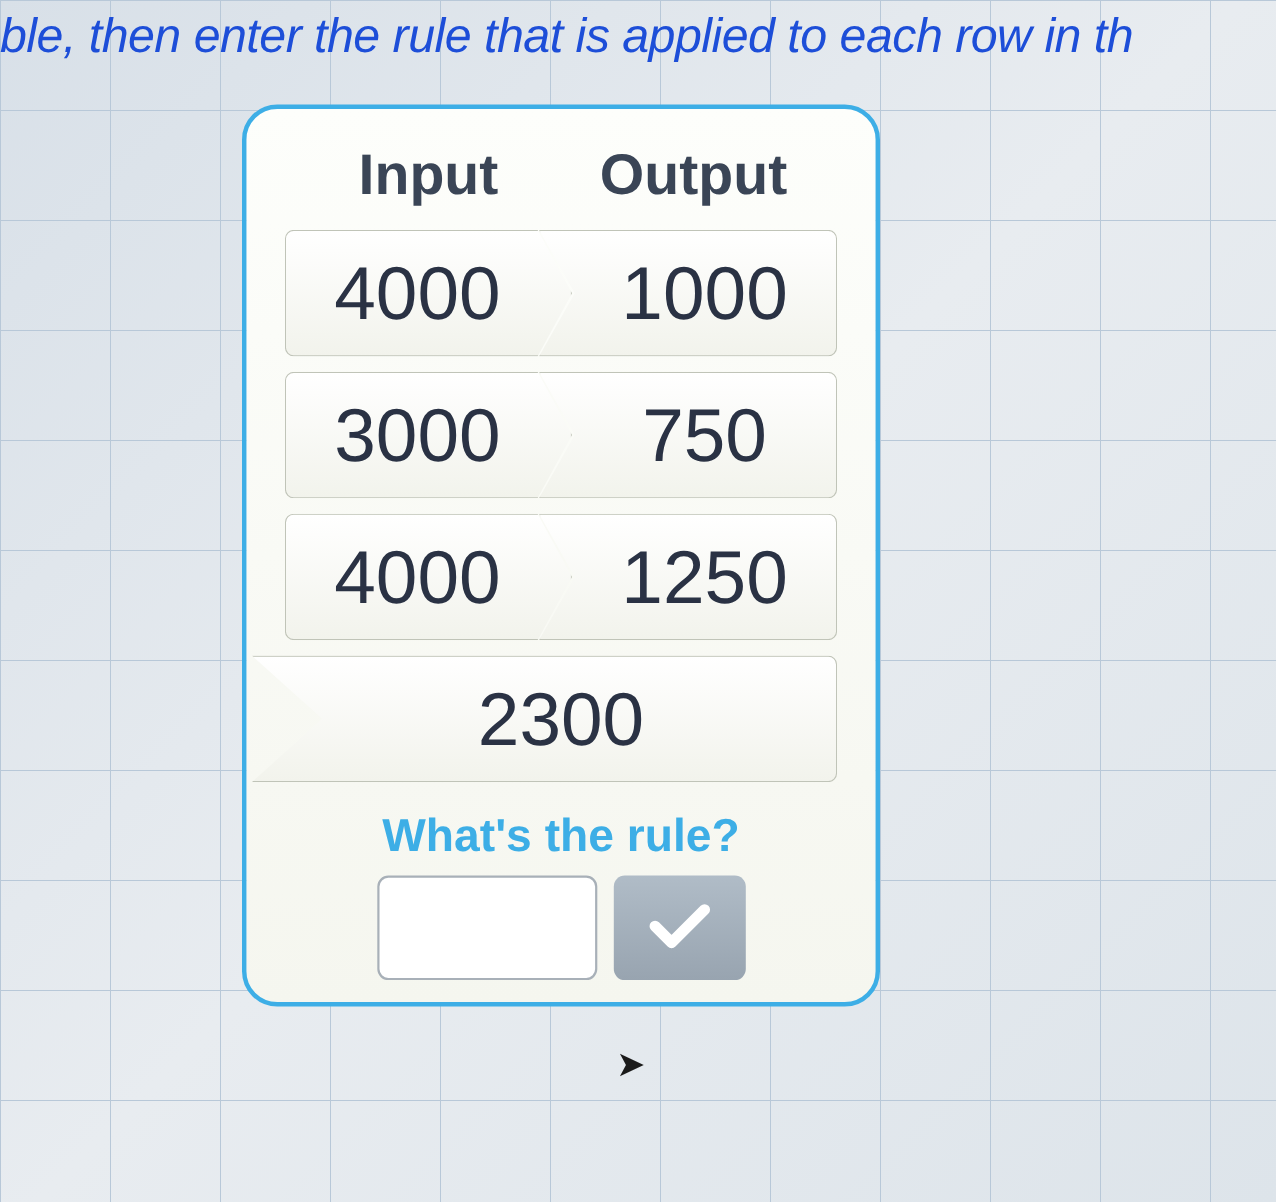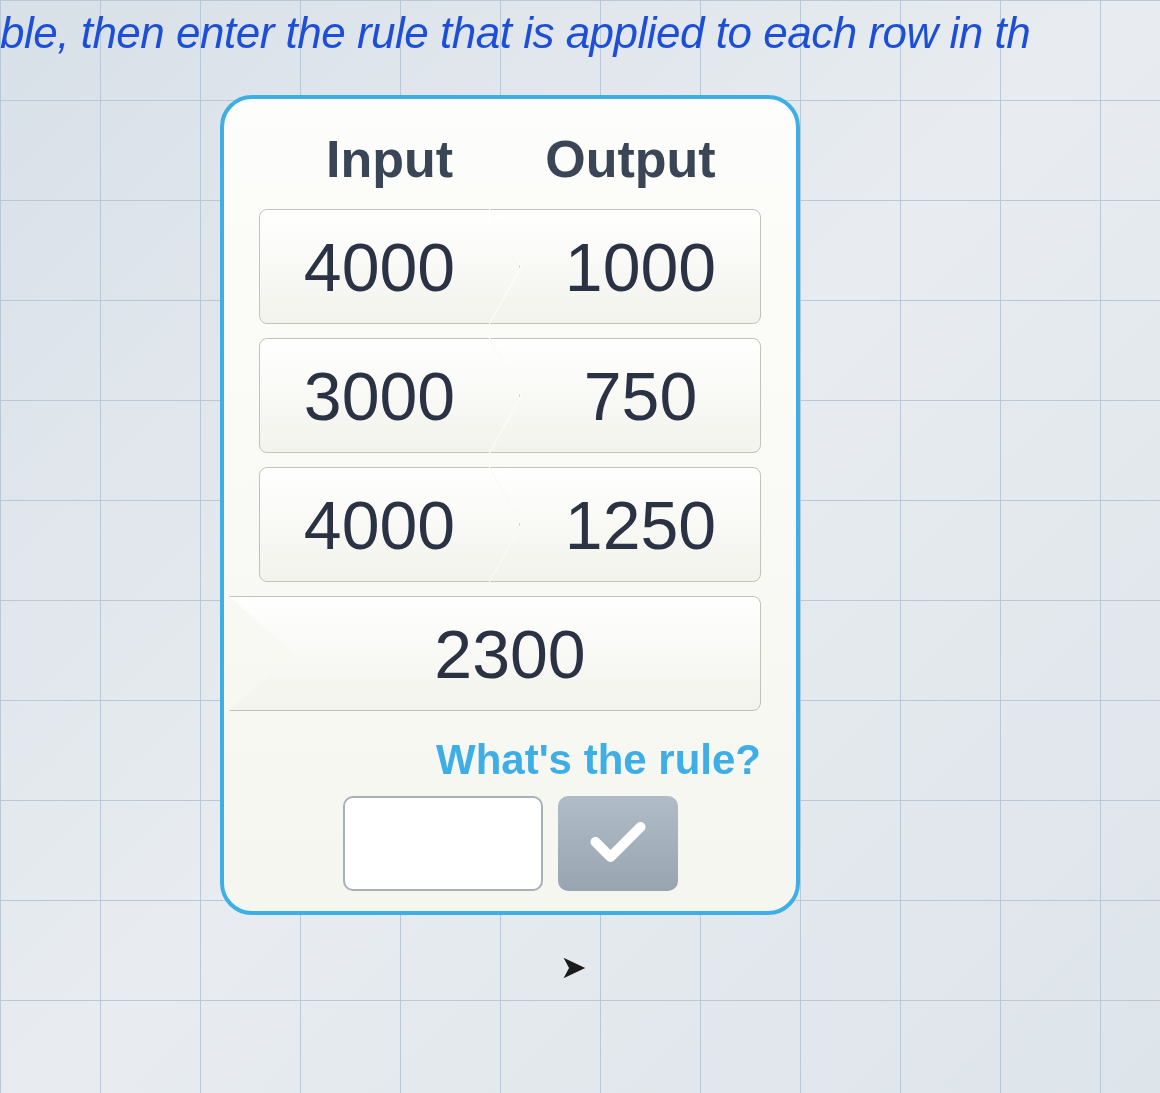--- a/index.html
+++ b/index.html
@@ -94,21 +94,21 @@
       clip-path: polygon(0 0, 100% 0, 100% 100%, 0 100%, 12% 50%);
       margin-left: -30px;
       padding-left: 30px;
       z-index: 1;
     }
     
     .rule-prompt {
       font-size: 42px;
       font-weight: 600;
       color: #3daee6;
-      text-align: right;
+      text-align: center;
       margin-top: 25px;
       margin-bottom: 12px;
     }
     
     .answer-row {
       display: flex;
       gap: 15px;
       align-items: center;
       justify-content: center;
       padding: 0 20px;

